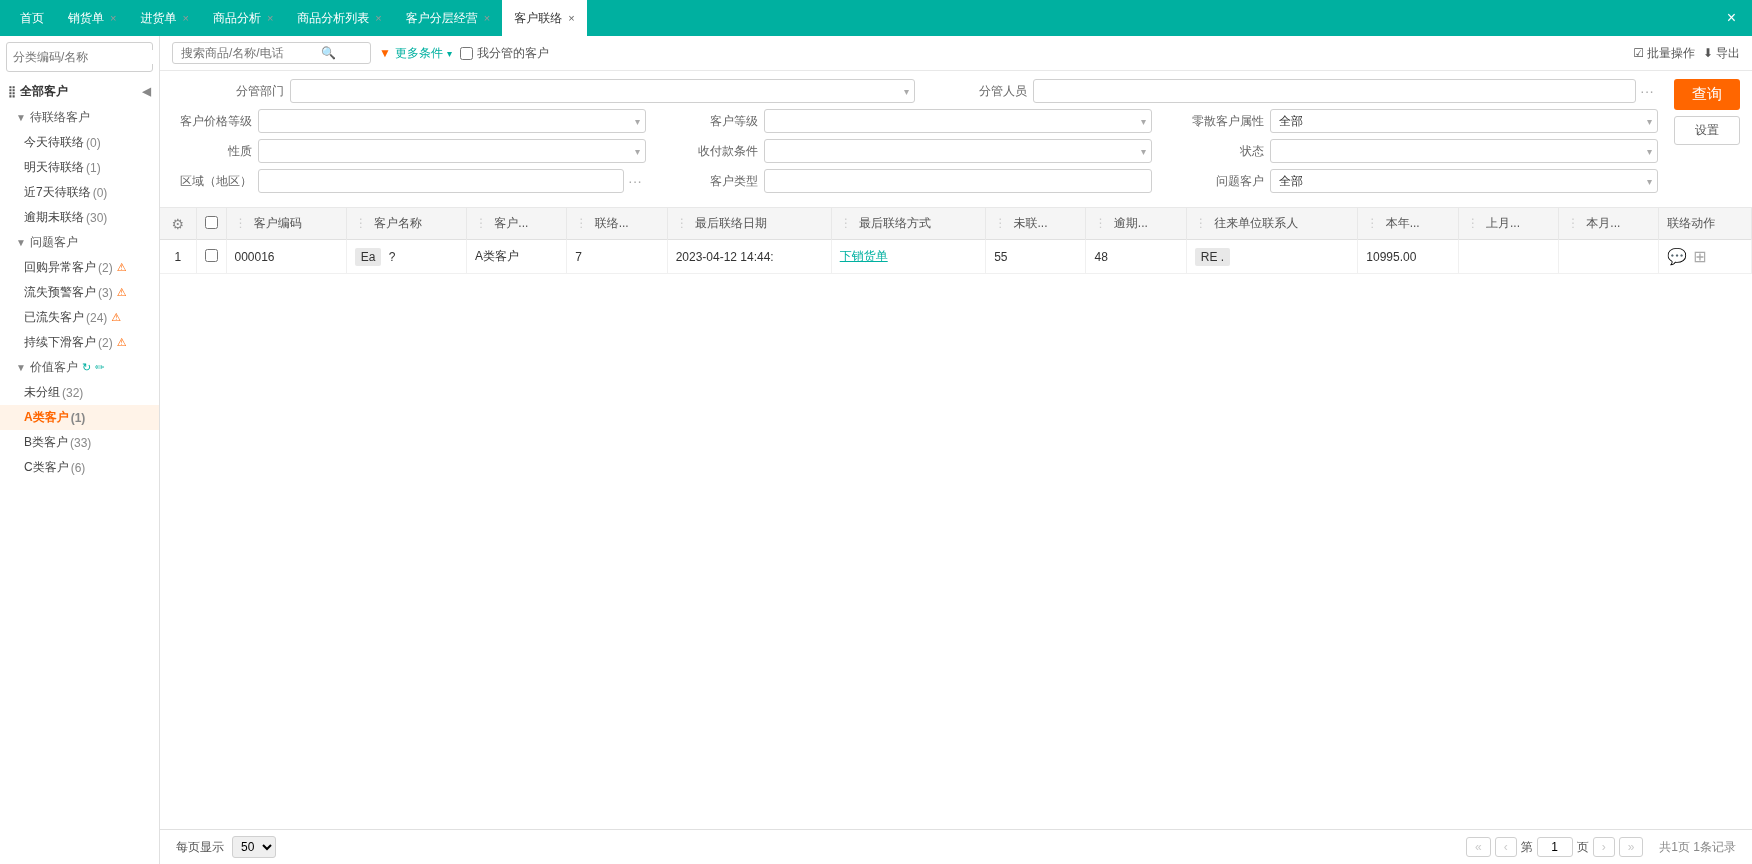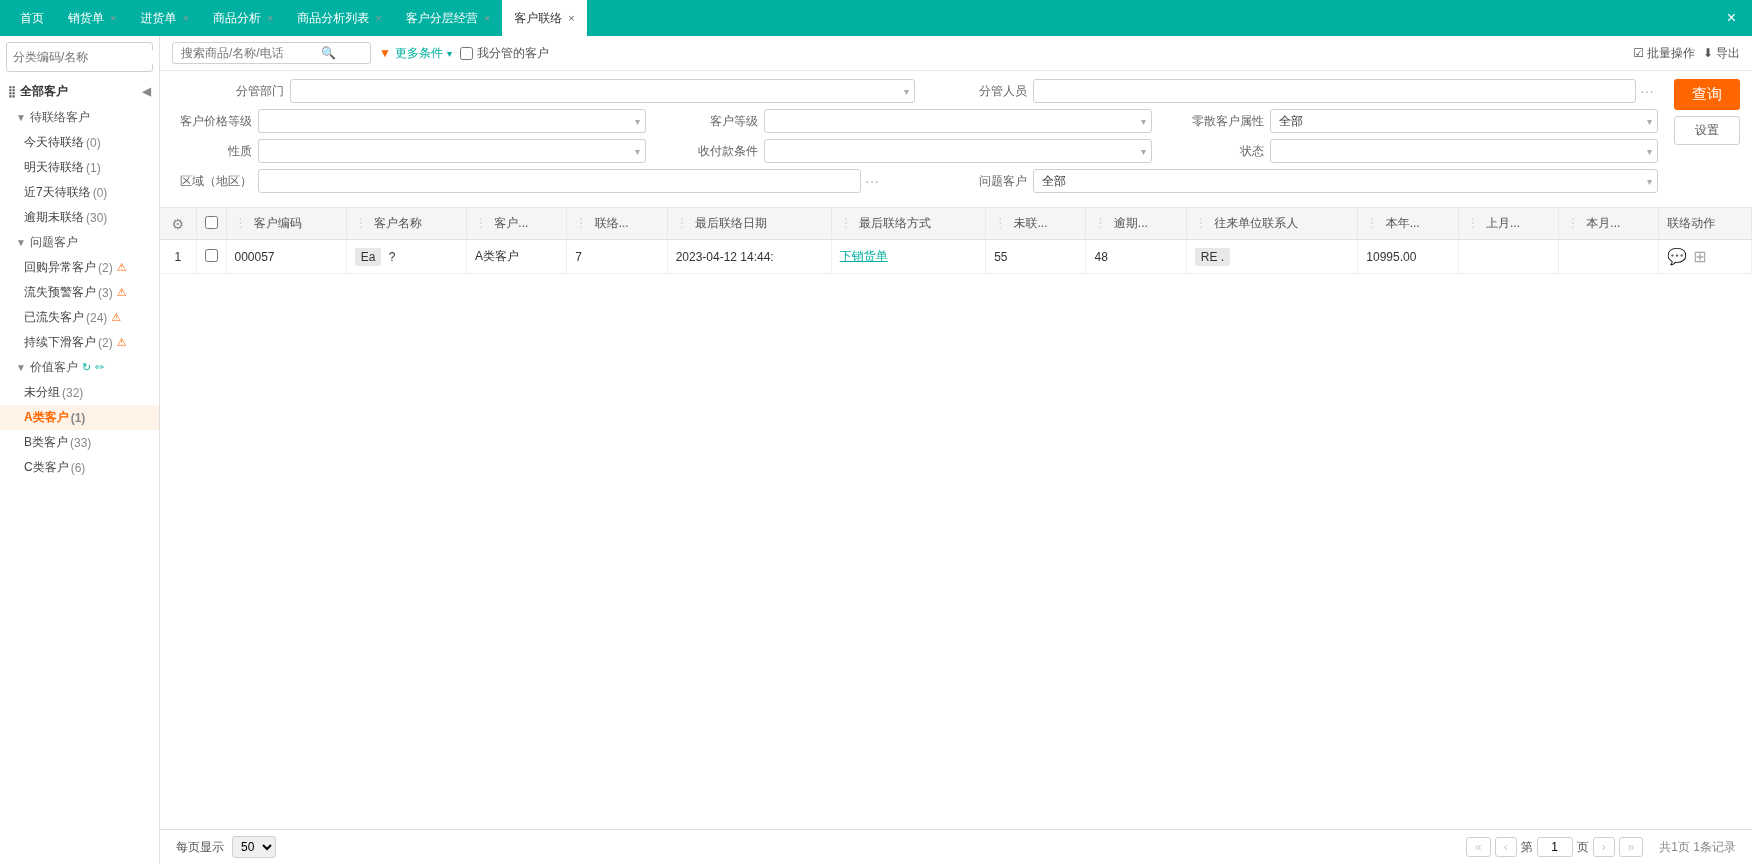--- a/index.html
+++ b/index.html
@@ -382,20 +382,24 @@
             </div>
           </div>
 
           <div class="adv-filter-row">
             <div class="adv-filter-cell">
               <span class="adv-label">区域（地区）</span>
               <input class="adv-input" type="text" style="flex: 1 1 0%;">
               <button class="dots-btn">···</button>
             </div>
             <div style="width:32px;"></div>
+            <div class="adv-filter-cell">
+              <span class="adv-label">客户类型</span>
+              <input class="adv-input" type="text" style="">
+            </div>
             <div style="width:32px;"></div>
             <div class="adv-filter-cell">
               <span class="adv-label">问题客户</span>
               <div class="adv-select-wrap">
                 <input class="adv-select" type="text" value="全部" style="">
                 <span class="chevron">▾</span>
               </div>
             </div>
           </div>
         </div>
@@ -472,21 +476,21 @@
         </thead>
         <tbody>
           <tr class="table-row">
             <td class="num-col">
               <span>1</span>
             </td>
             <td class="checkbox-col">
               <input type="checkbox" style="">
             </td>
             <td>
-              <span>000057</span>
+              <span>000016</span>
             </td>
             <td>
               <span style="background:#e8e8e8; padding:2px 6px; border-radius:2px; margin-right:4px;">Ea</span>
               <span>?</span>
             </td>
             <td>
               <span>A类客户</span>
             </td>
             <td>
               <span>7</span>

